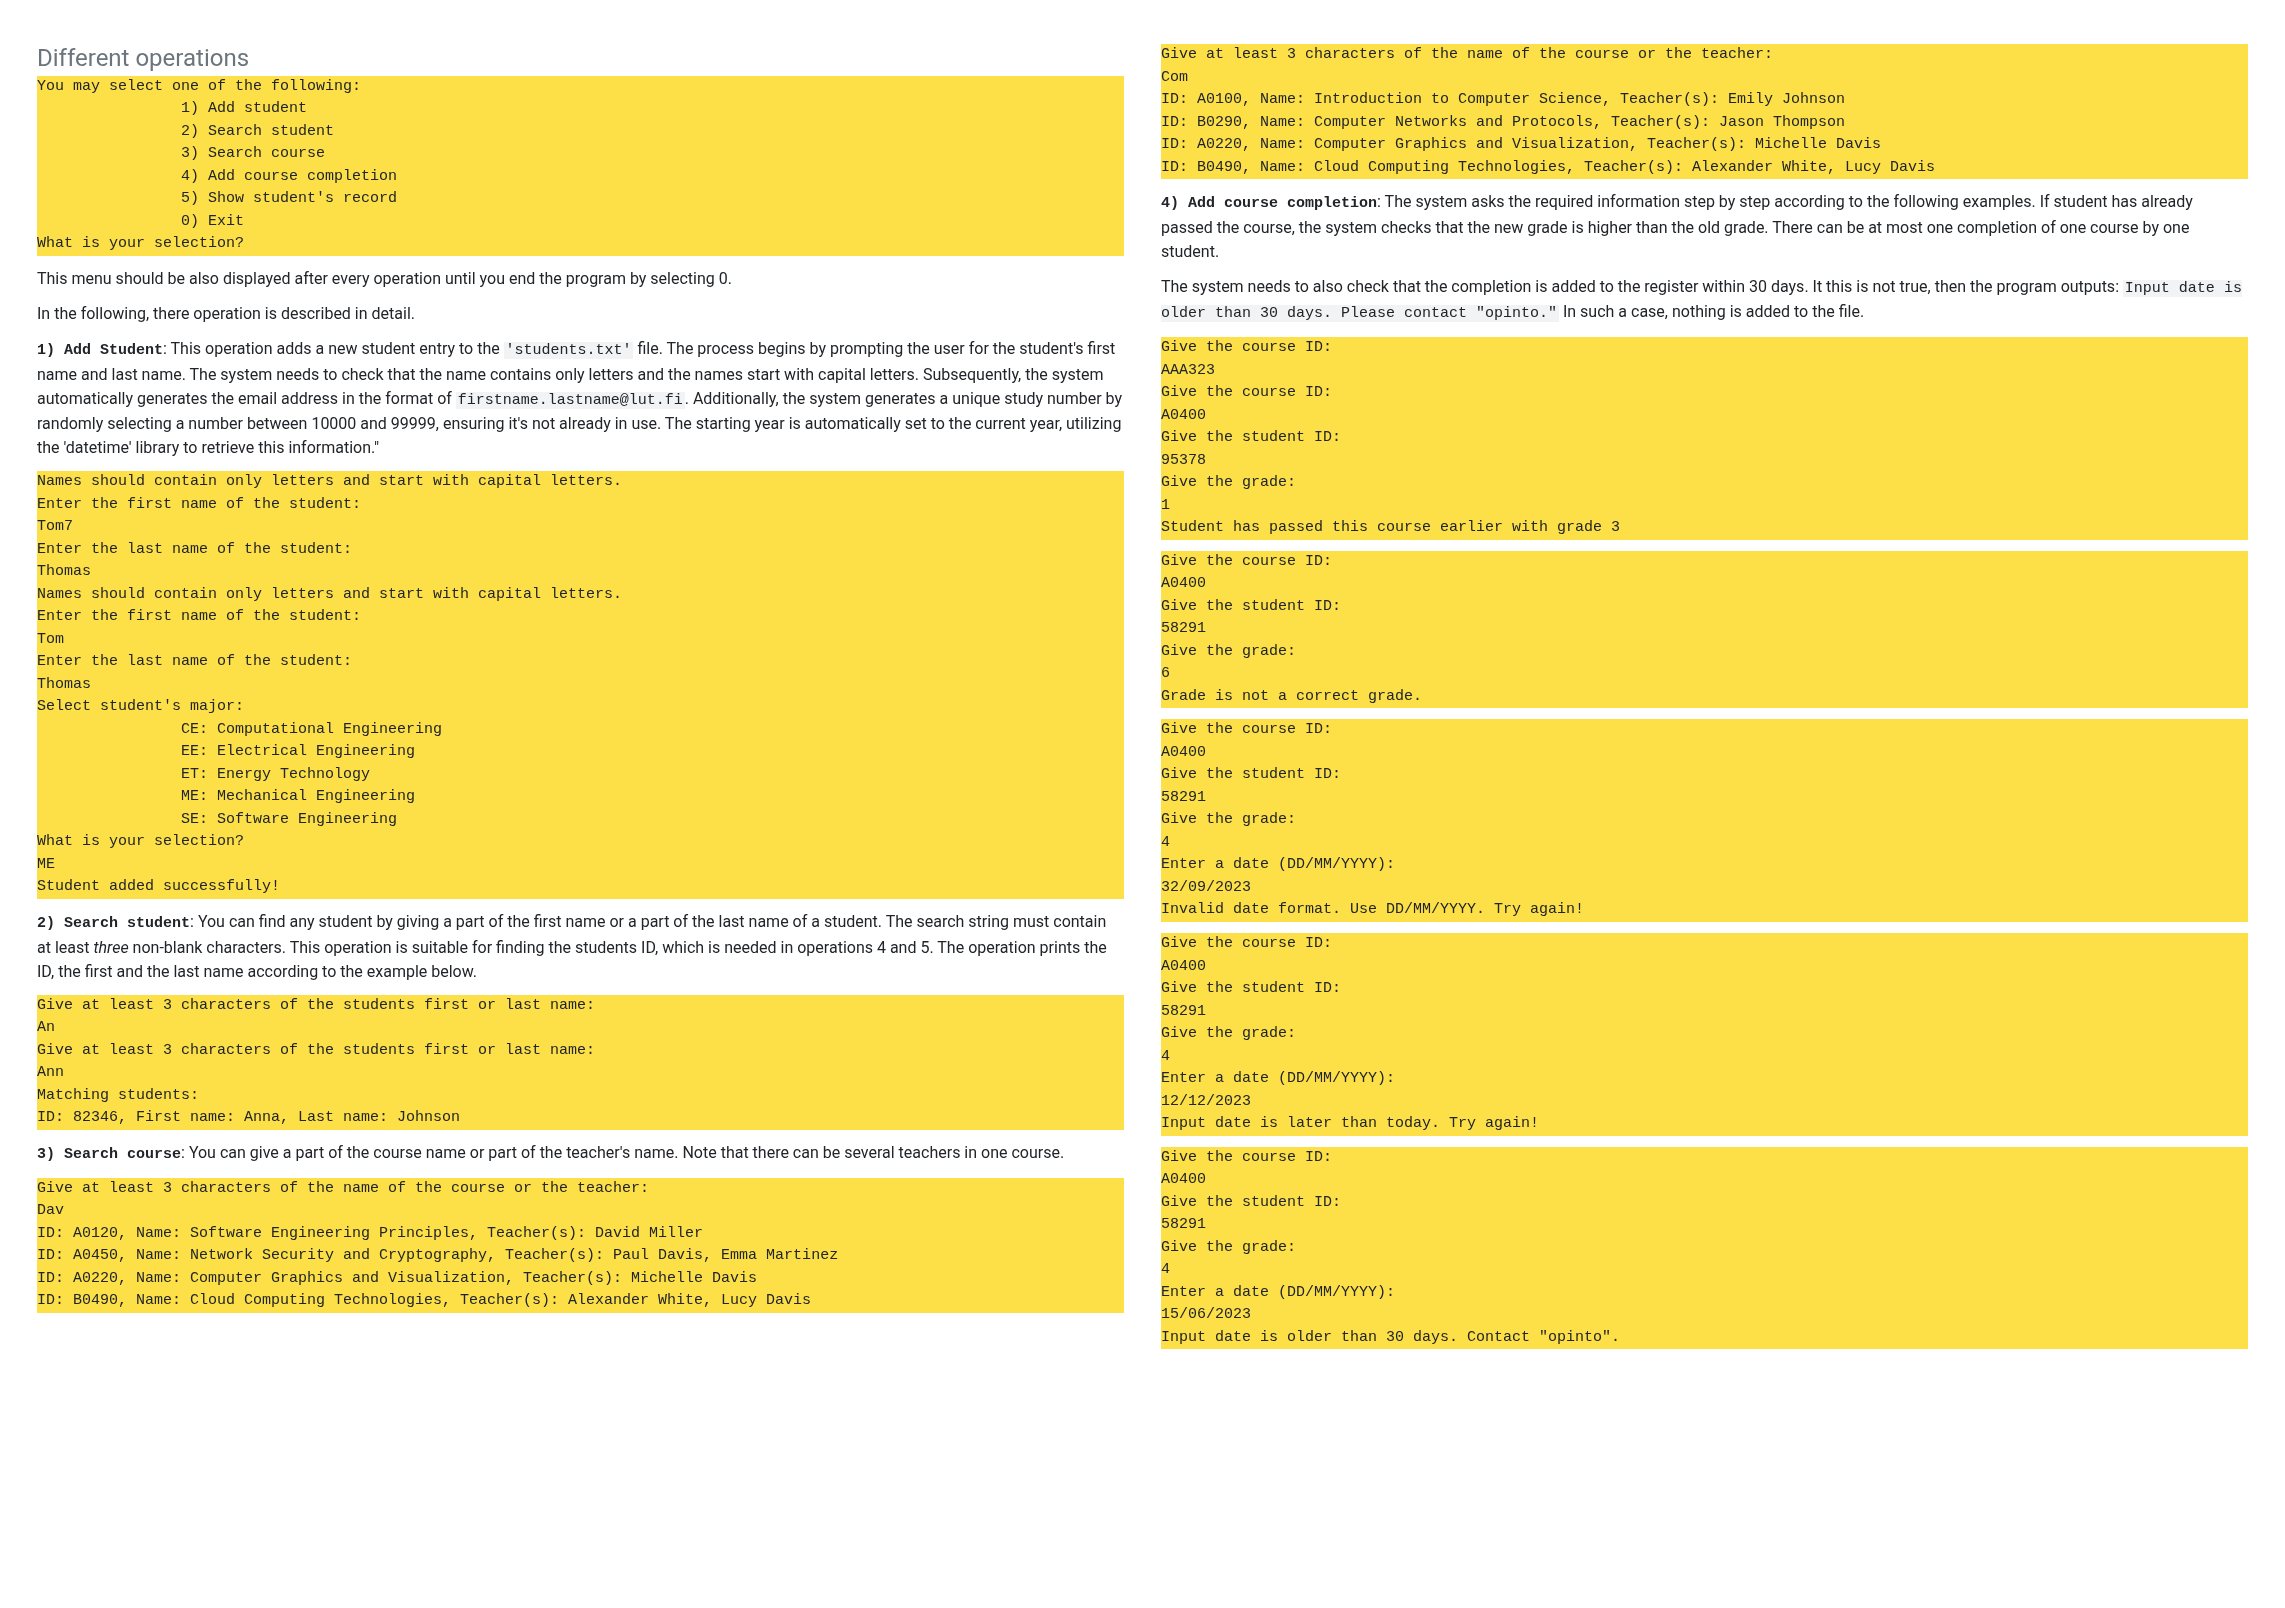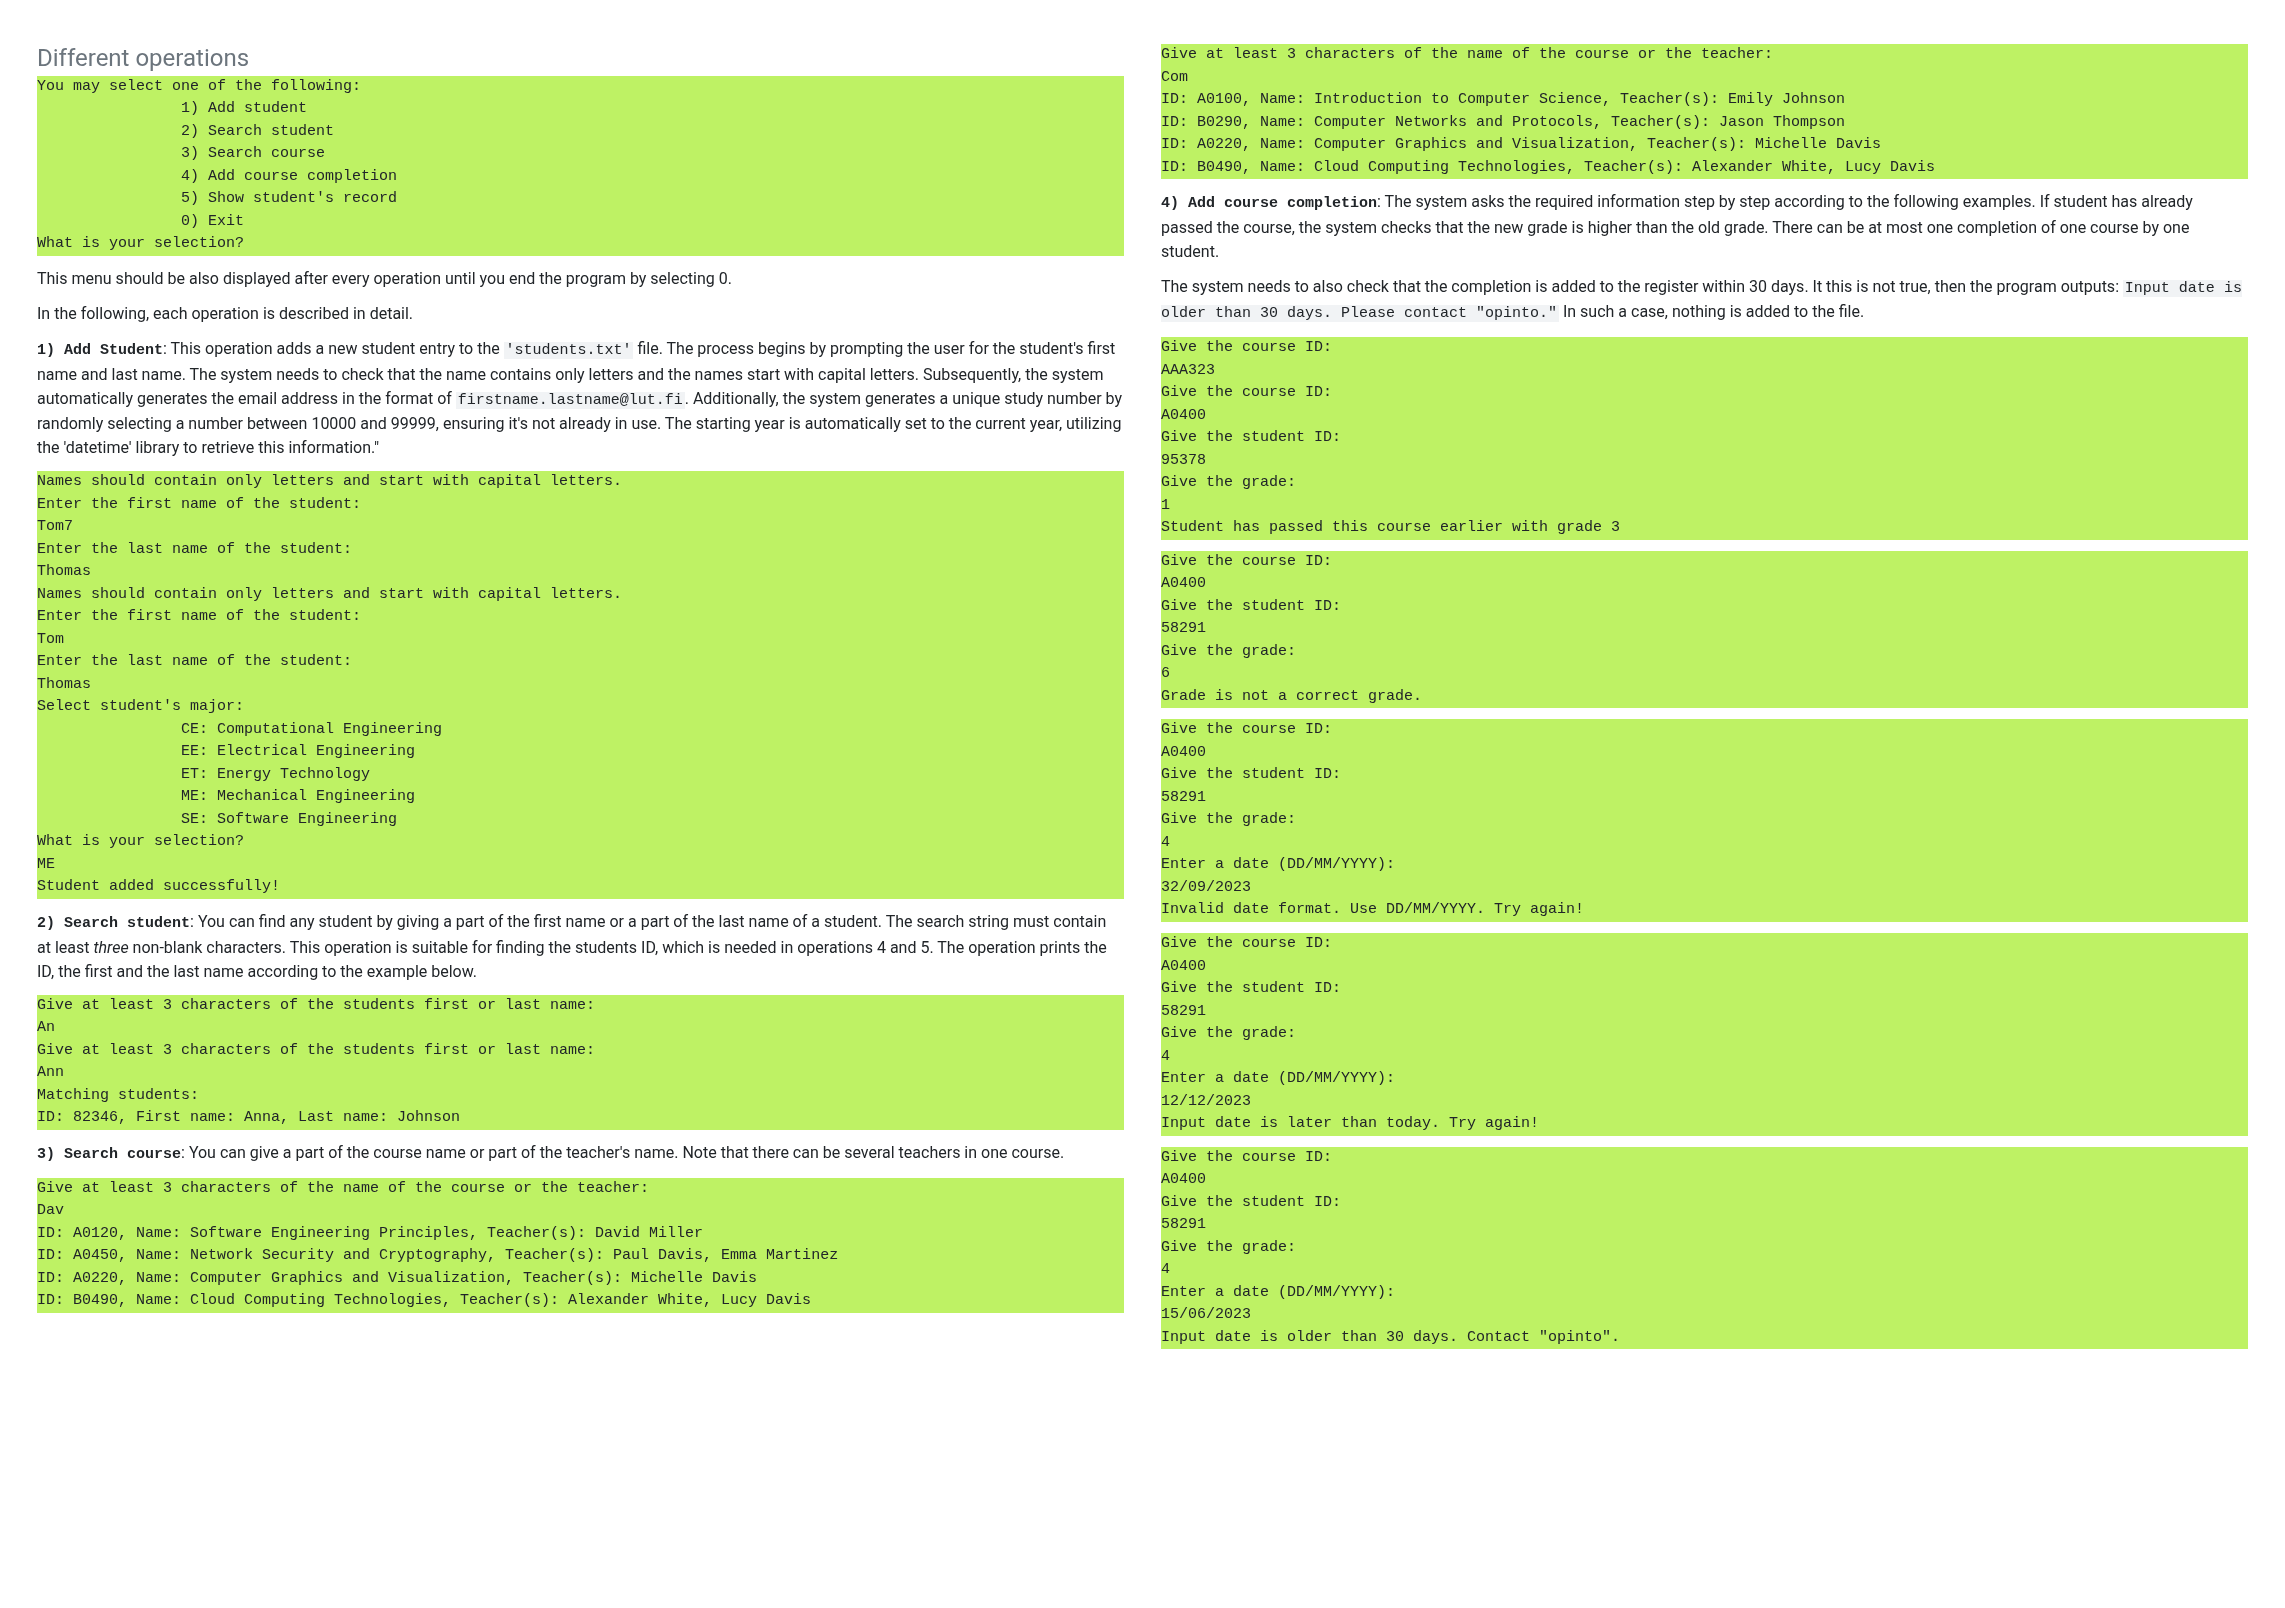--- a/index.html
+++ b/index.html
@@ -31,21 +31,21 @@
     margin: 0 0 11.2px;
     color: #212529;
   }
   .bold {
     font-weight: 400;
   }
   .italic {
     font-style: italic;
   }
   pre.code {
-    background: #bef264;
+    background: #fde047;
     font-family: "SFMono-Regular", Consolas, "Liberation Mono", Menlo, monospace;
     font-size: 15px;
     line-height: 1.5;
     padding: 0;
     margin: 0 0 11.2px;
     white-space: pre-wrap;
     word-wrap: break-word;
     color: #212529;
   }
   code.inline {
@@ -73,21 +73,21 @@
                 1) Add student
                 2) Search student
                 3) Search course
                 4) Add course completion
                 5) Show student's record
                 0) Exit
 What is your selection?</pre>
 
     <p class="bold">This menu should be also displayed after every operation until you end the program by selecting 0.</p>
 
-    <p>In the following, each operation is described in detail.</p>
+    <p>In the following, there operation is described in detail.</p>
 
     <p>
       <span class="section-lead">1) Add Student</span><span>: This operation adds a new student entry to the </span><code class="inline">'students.txt'</code><span> file. The process begins by prompting the user for the student's first name and last name. The system needs to check that the name contains only letters and the names start with capital letters. Subsequently, the system automatically generates the email address in the format of </span><code class="inline">firstname.lastname@lut.fi</code><span>. Additionally, the system generates a unique study number by randomly selecting a number between 10000 and 99999, ensuring it's not already in use. The starting year is automatically set to the current year, utilizing the 'datetime' library to retrieve this information."</span>
     </p>
 
     <pre class="code">Names should contain only letters and start with capital letters.
 Enter the first name of the student:
 Tom7
 Enter the last name of the student:
 Thomas

